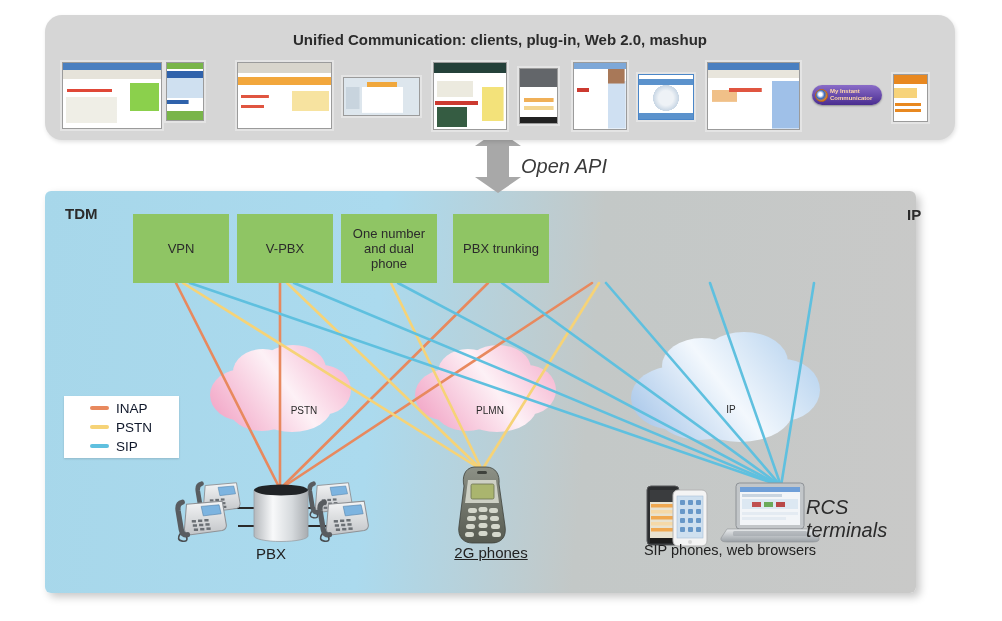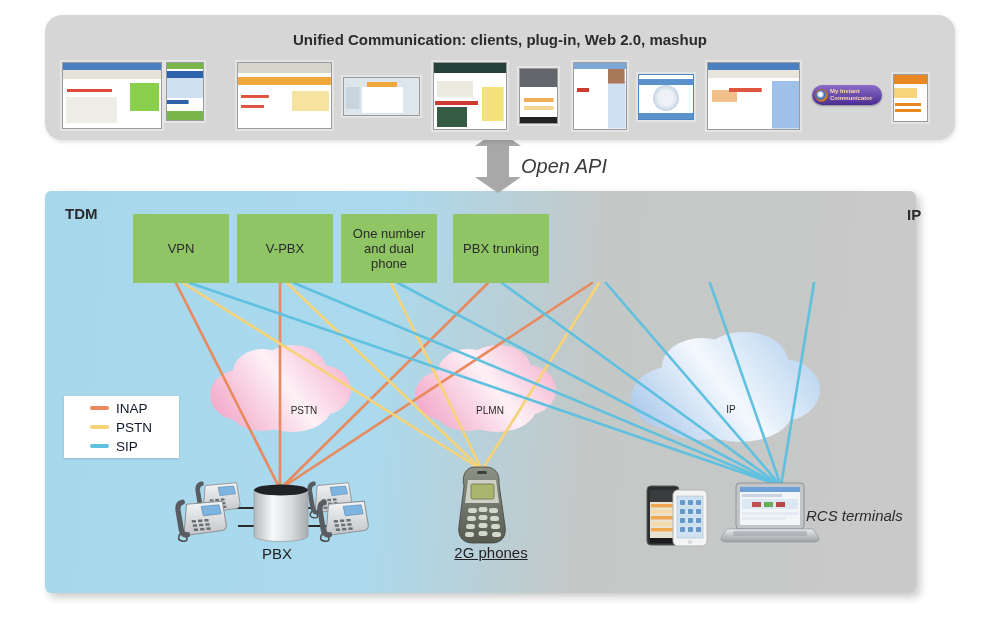--- a/index.html
+++ b/index.html
@@ -90,23 +90,23 @@
   .service:nth-of-type(3){left:296px;} .service:nth-of-type(4){left:408px;}
   .service:nth-of-type(5){left:504px;} .service:nth-of-type(6){left:608px;}
   .service:nth-of-type(7){left:712px;}
   .cloud-label{position:absolute;transform:translate(-50%,-50%);font-size:10px;color:#2b2b2b;}
   .legend{position:absolute;left:19px;top:205px;width:115px;height:62px;background:#fff;
     box-shadow:0 1px 2px rgba(0,0,0,.15);display:flex;flex-direction:column;justify-content:center;
     gap:4px;padding:4px 0 4px 26px;box-sizing:border-box;}
   .legend-row{display:flex;align-items:center;gap:7px;font-size:13.5px;color:#0f172a;}
   .legend-swatch{width:19px;height:4px;border-radius:2px;flex:none;}
   .dev-label{position:absolute;text-align:center;font-size:15px;color:#222;}
-  .pbx-label{left:187px;top:354px;width:90px;}
+  .pbx-label{left:181px;top:354px;width:90px;}
   .g2-label{left:401px;top:353px;width:90px;text-decoration:underline;}
-  .rcs-label{position:absolute;left:761px;top:305px;font-size:15px;font-style:italic;color:#2b2b2b;margin-top:11px;}
+  .rcs-label{position:absolute;left:761px;top:305px;font-size:20px;font-style:italic;color:#2b2b2b;}
   .terminal-caption{position:absolute;left:585px;top:352px;width:200px;text-align:center;
     font-size:14.5px;line-height:1.08;color:#222;}
 </style>
 </head>
 <body>
 
 <div class="stage">
 
   <svg class="arrow-svg">
     <polygon points="498,130 521,146 509,146 509,177 521,177 498,193 475,177 487,177 487,146 475,146" fill="#a8a8a8"></polygon>
@@ -334,15 +334,16 @@
       <div class="legend-row">
         <span class="legend-swatch" style="background: rgb(95, 192, 223);"></span>
         <span>SIP</span>
       </div>
     </div>
 
     <div class="dev-label pbx-label">PBX</div>
     <div class="dev-label g2-label">2G phones</div>
     <div class="rcs-label">RCS terminals</div>
     <div class="terminal-caption">
+      <div>SIP phones, web browsers</div>
     </div>
   </div>
 </div>
 
 </body></html>

